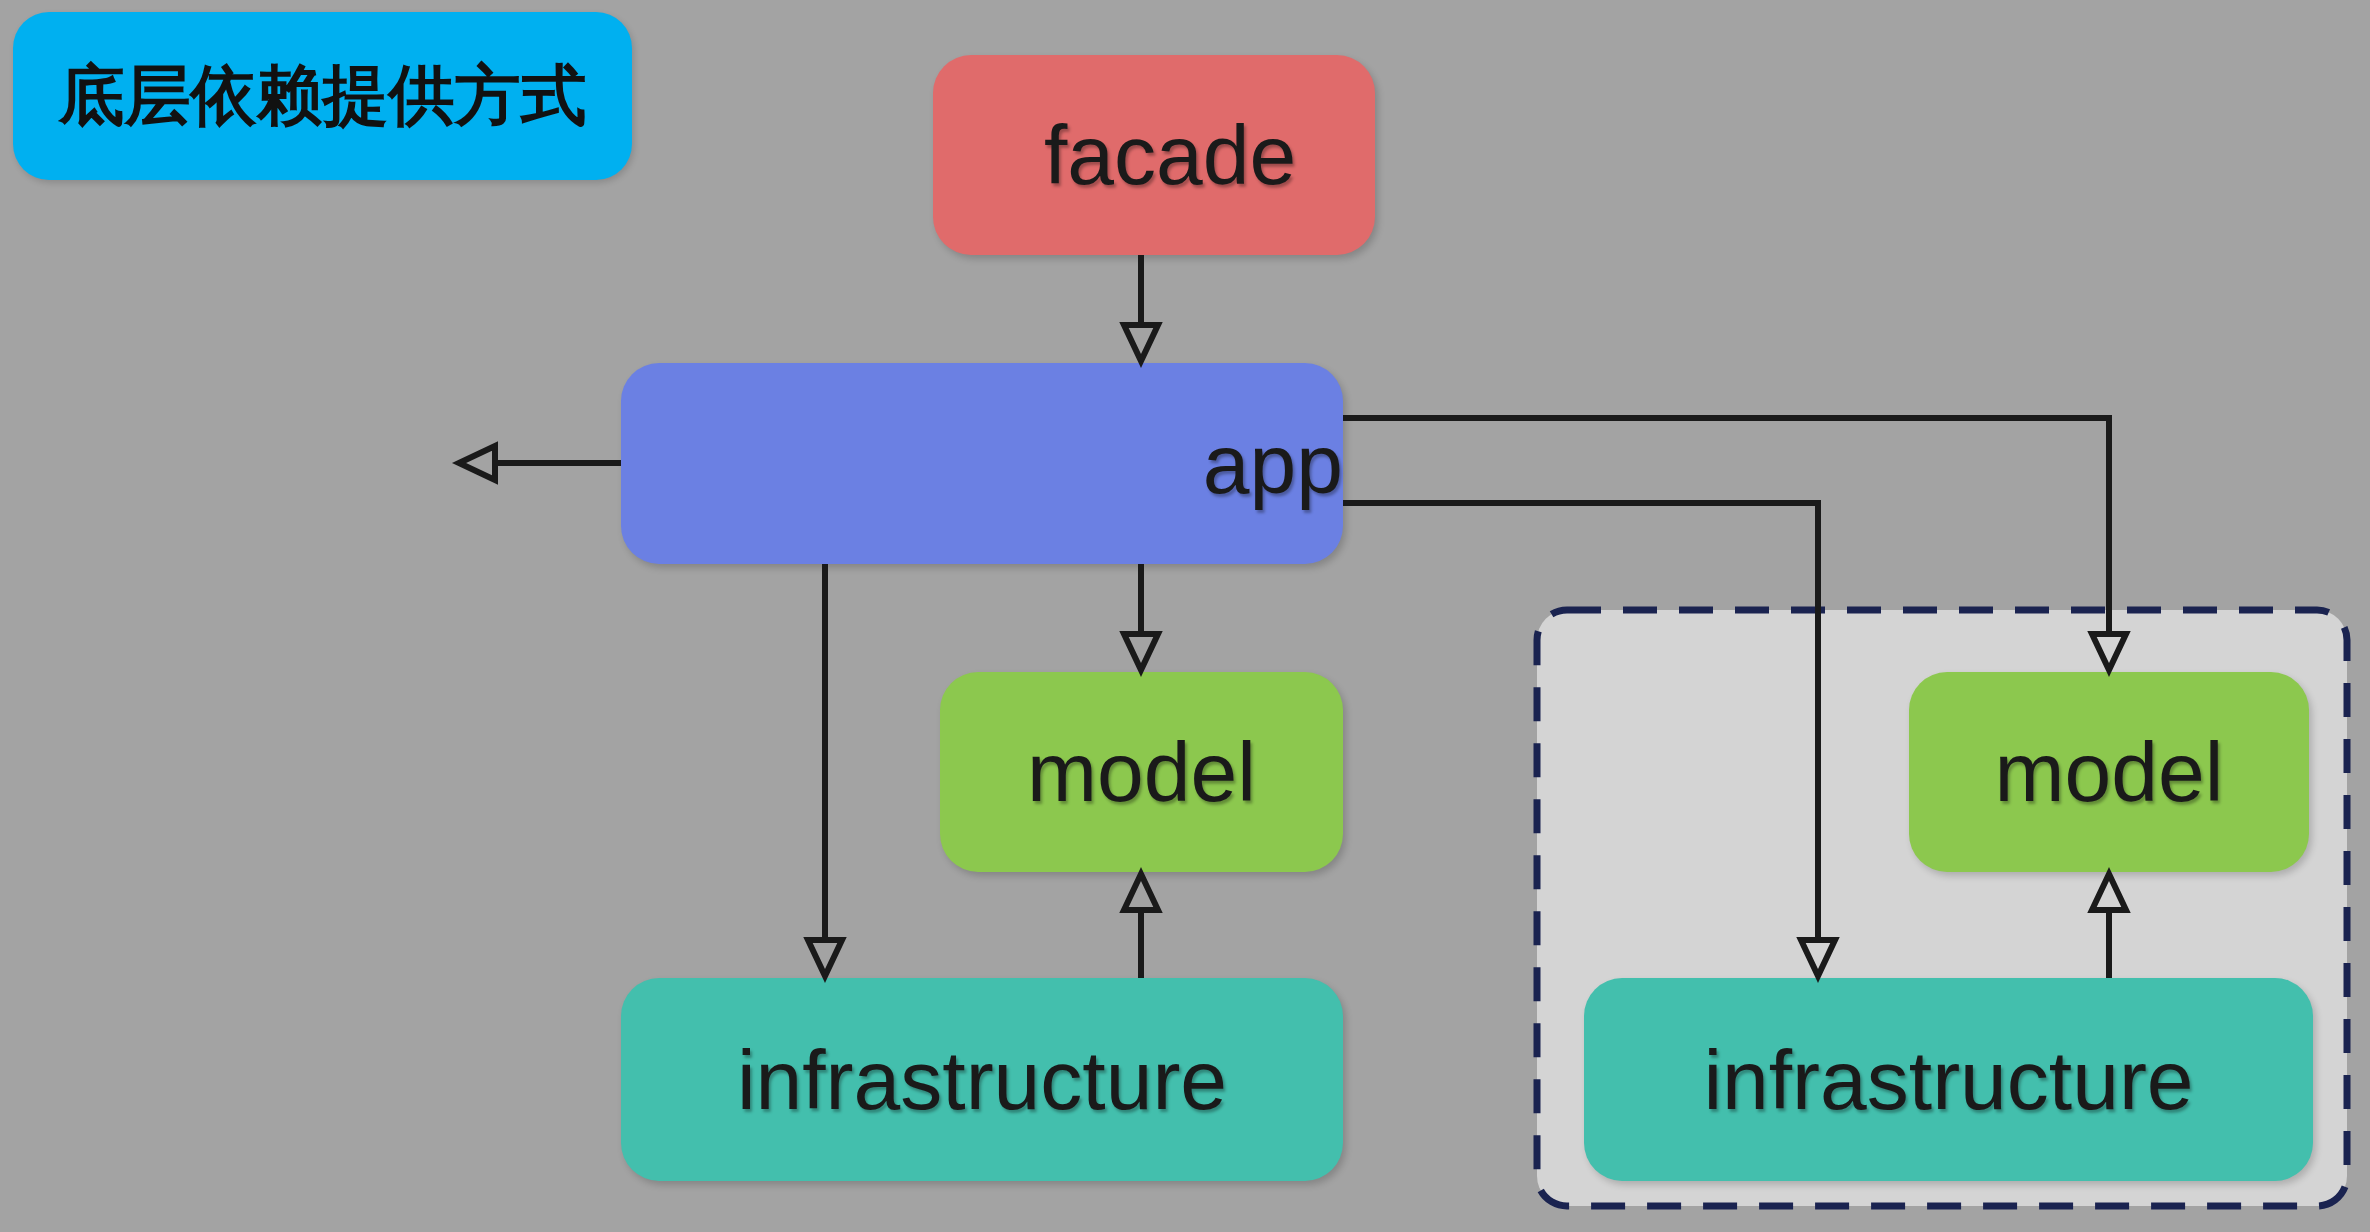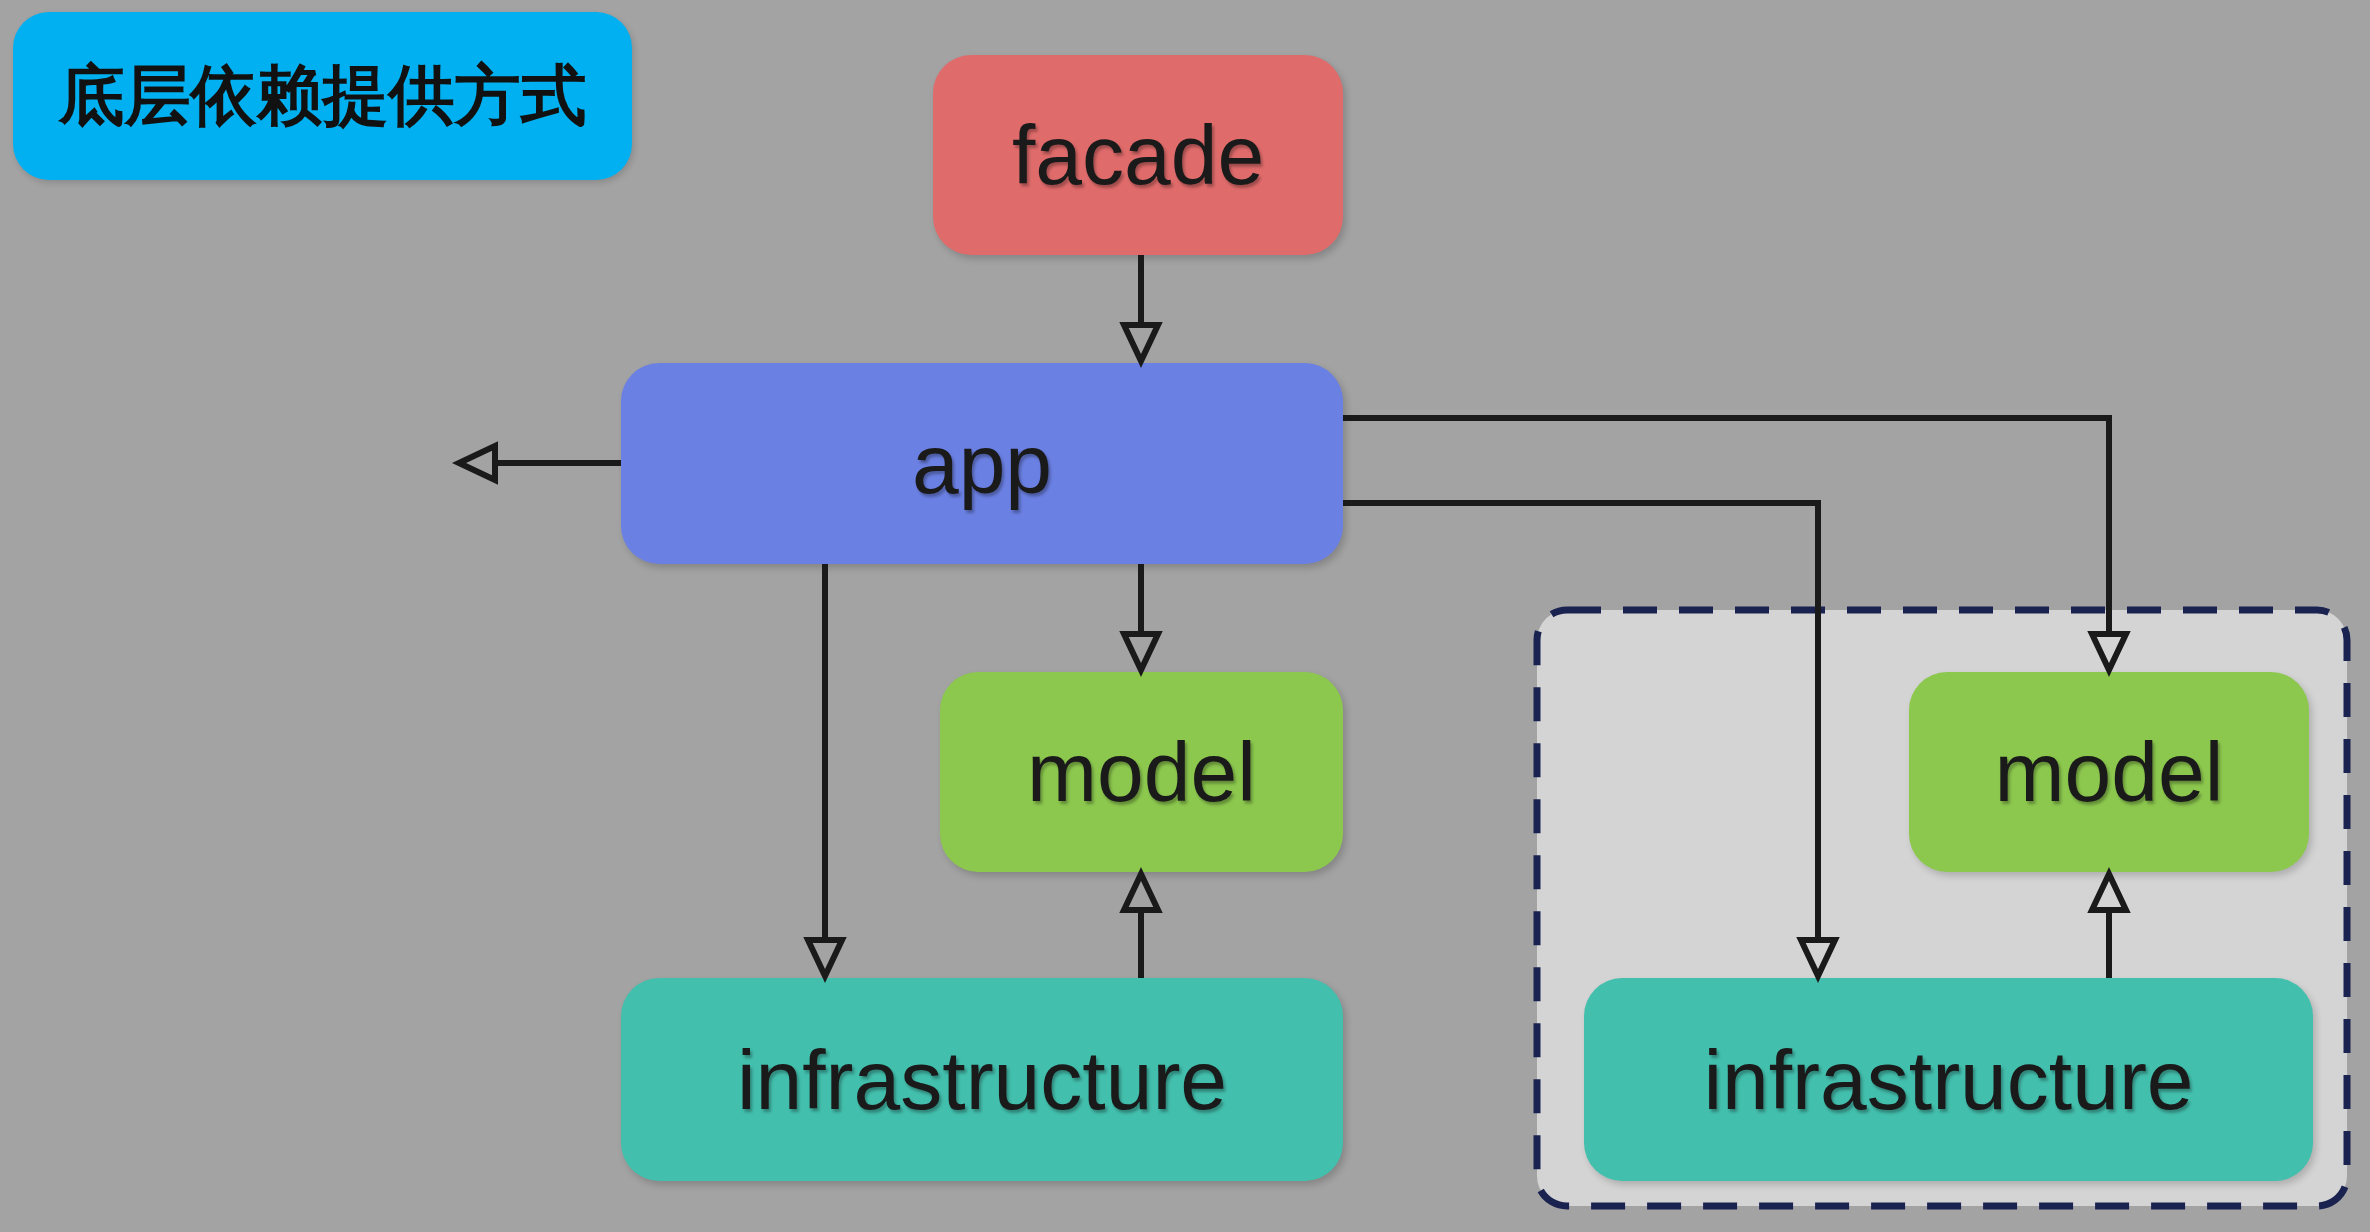--- a/index.html
+++ b/index.html
@@ -25,22 +25,22 @@
   .badge{
     position:absolute;
     left:13px;top:12px;width:619px;height:168px;
     border-radius:36px;
     display:flex;align-items:center;justify-content:center;
     font-size:66px;font-weight:bold;color:#111;
     box-shadow:2px 3px 6px rgba(0,0,0,0.15);
     z-index:2;
   }
   
-  .n-facade{left:933px;top:55px;width:410px;height:200px;}
-  .n-app{left:621px;top:363px;width:722px;height:201px;}
+  .n-facade{left:933px;top:55px;width:410px;height:200px;padding-left:32px;}
+  .n-app{left:621px;top:363px;width:722px;height:201px;justify-content:flex-end;}
   .n-client{left:57px;top:363px;width:400px;height:201px;}
   .n-model-left{left:940px;top:672px;width:403px;height:200px;}
   .n-infra-left{left:621px;top:978px;width:722px;height:203px;}
   .n-model-right{left:1909px;top:672px;width:400px;height:200px;}
   .n-infra-right{left:1584px;top:978px;width:729px;height:203px;}
   svg{display:block;}
 </style>
 </head>
 <body>
 

